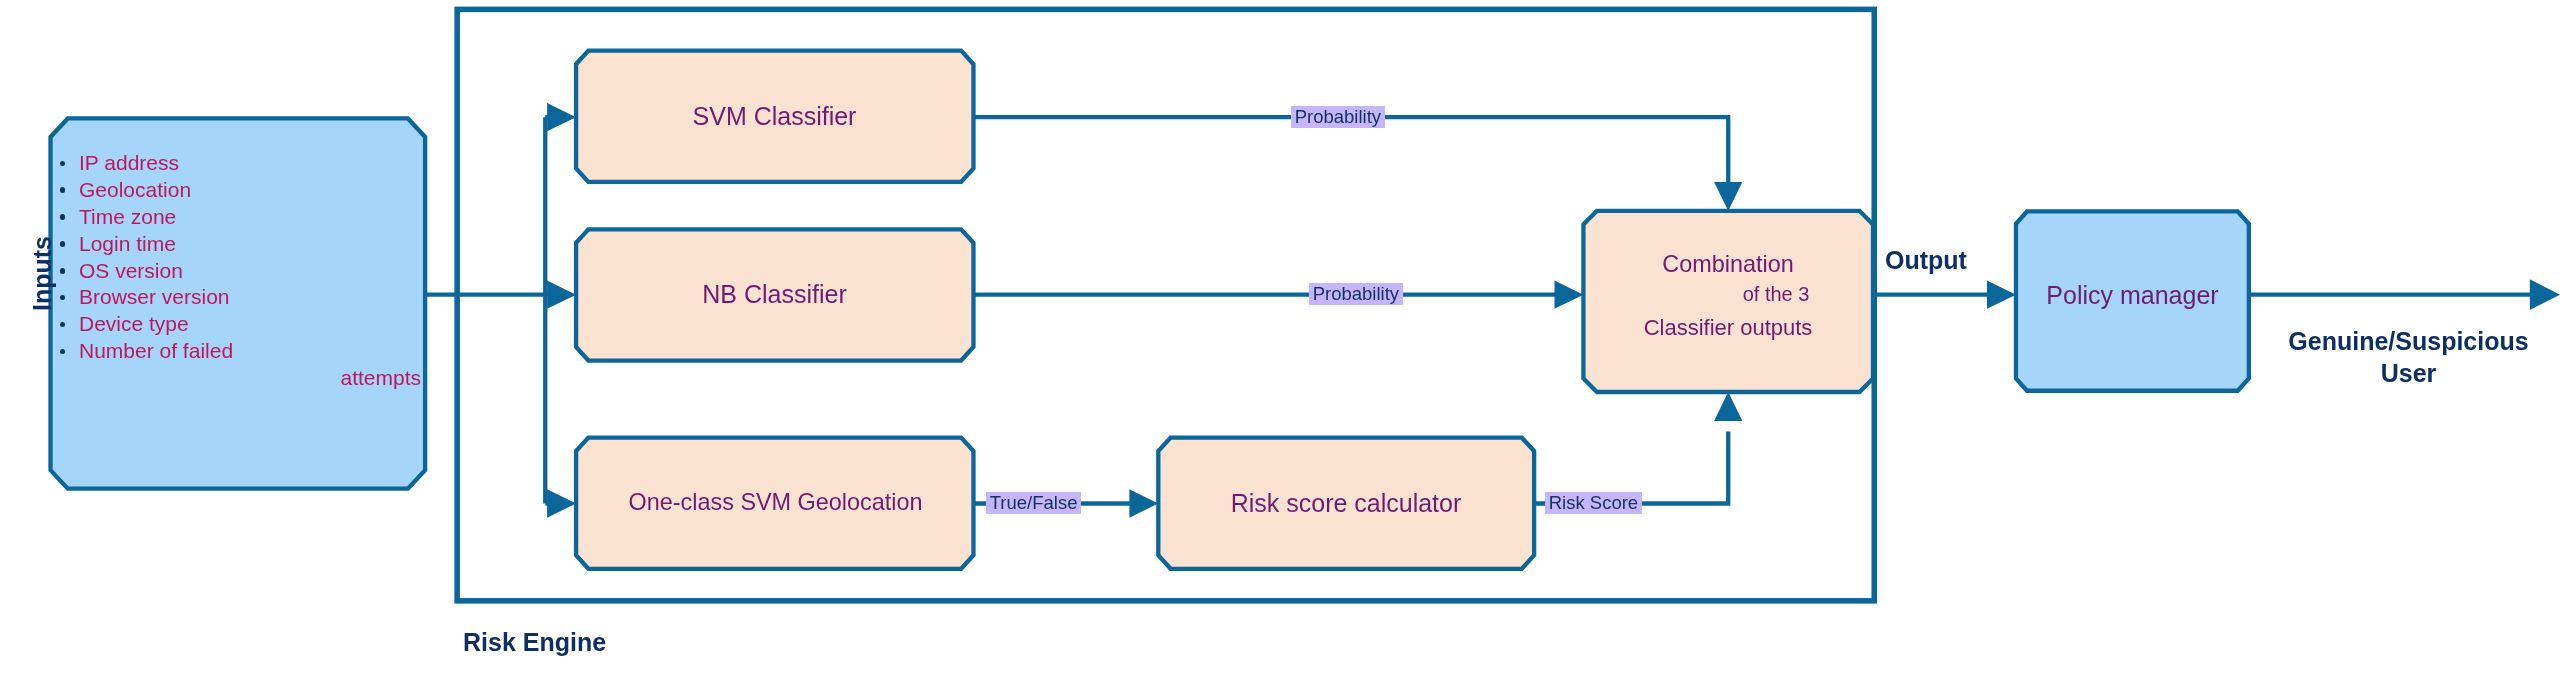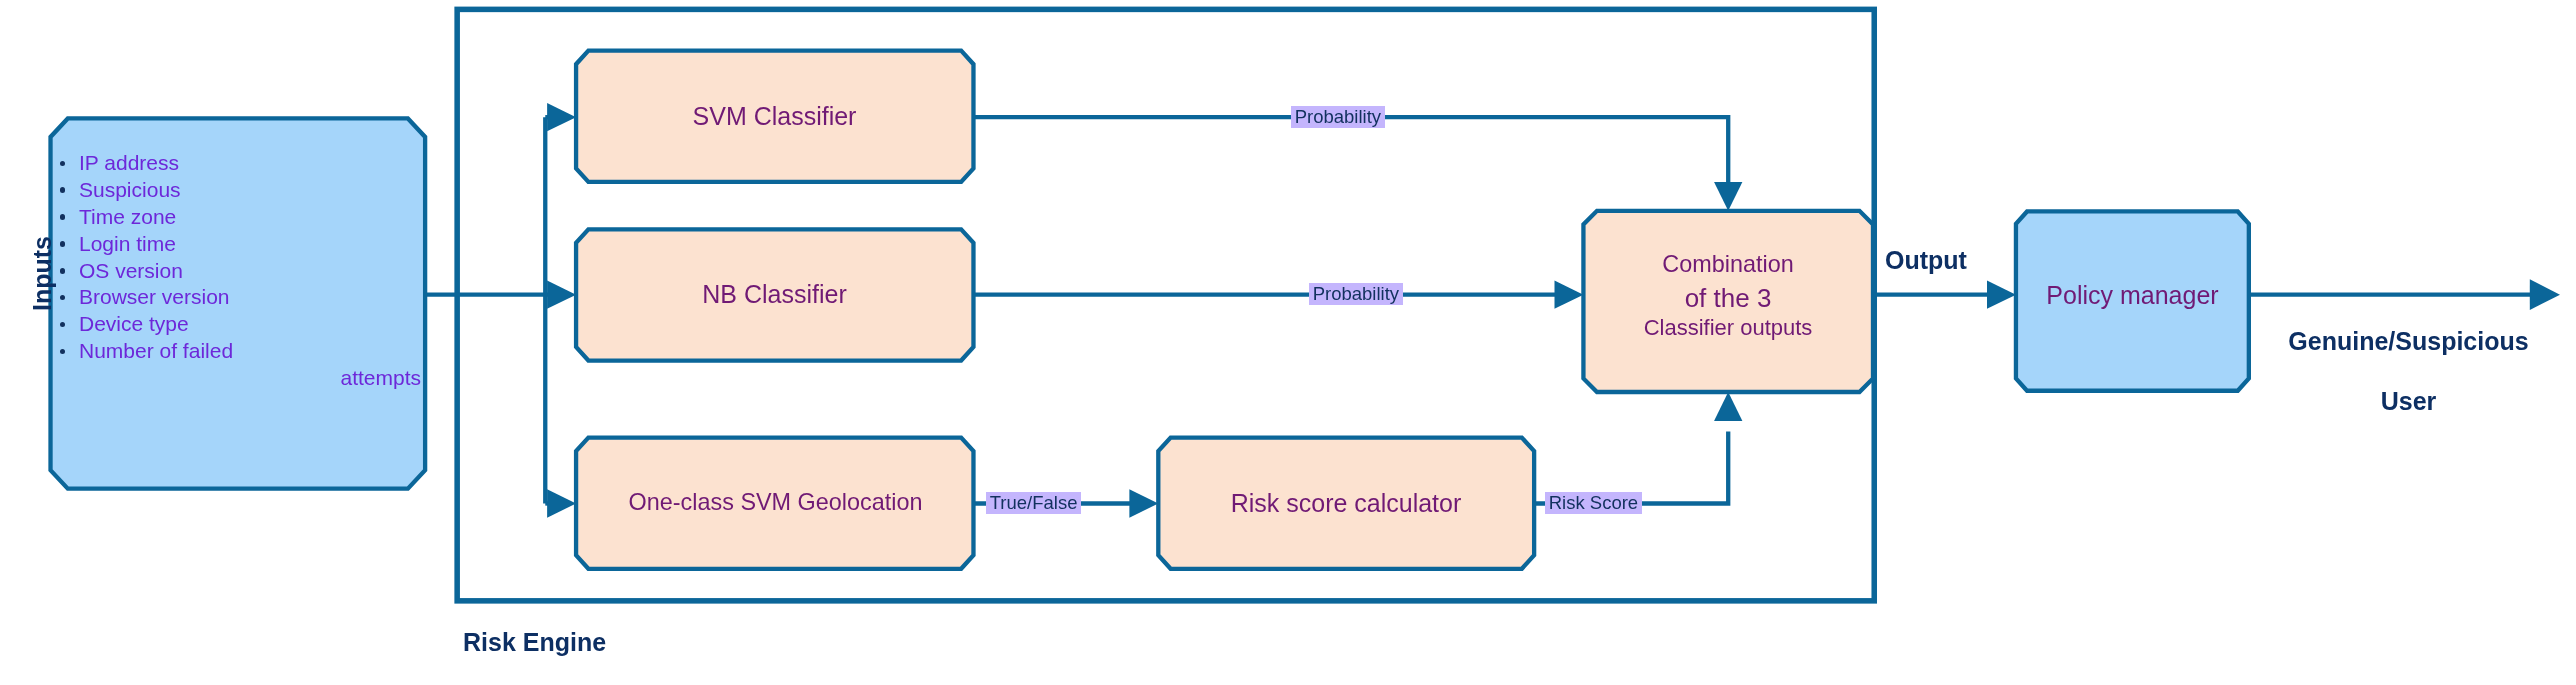--- a/index.html
+++ b/index.html
@@ -64,21 +64,21 @@
   }
   .strong-label {
     font-weight: bold;
     color: #0d2f63;
   }
   .bullet-list {
     position: absolute;
     margin: 0;
     padding: 0;
     list-style: none;
-    color: #6d28d9;
+    color: #be185d;
     font-size: 21px;
     line-height: 1.28;
   }
   .bullet-list li {
     position: relative;
     padding-left: 28px;
   }
   .bullet-list li::before {
     content: "";
     position: absolute;
@@ -160,46 +160,46 @@
     <polygon class="box-outline fill-peach" points="2592,342 3018,342 3040,364 3040,614 3018,636 2592,636 2570,614 2570,364"></polygon>
 
     <polygon class="box-outline fill-blue" points="3290,343 3632,343 3650,363 3650,614 3632,634 3290,634 3272,614 3272,363"></polygon>
 
   </svg>
 
   <div id="inputs-side-label">Inputs</div>
 
   <ul class="bullet-list" id="inputs-list" style="left:51px; top:150px; width:370px;">
     <li><span>IP address</span></li>
-    <li><span>Suspicious</span></li>
+    <li><span>Geolocation</span></li>
     <li><span>Time zone</span></li>
     <li><span>Login time</span></li>
     <li><span>OS version</span></li>
     <li><span>Browser version</span></li>
     <li><span>Device type</span></li>
     <li><span>Number of failed</span><span class="cont">attempts</span></li>
   </ul>
 
   <div class="lbl node-text" style="left:576px; top:102px; width:397px;">SVM Classifier</div>
   <div class="lbl node-text" style="left:576px; top:280px; width:397px;">NB Classifier</div>
   <div class="lbl node-text" style="left:572px; top:489px; width:407px; font-size:23.4px;">One-class SVM Geolocation</div>
   <div class="lbl node-text" style="left:1158px; top:489px; width:376px;">Risk score calculator</div>
 
   <div class="lbl node-text" style="left:1583px; top:251px; width:290px; font-size:23.4px;">Combination</div>
-  <div class="lbl node-text" style="left:1583px; top:283px; width:290px; font-size:26px;">of the 3</div>
+  <div class="lbl node-text" style="left:1583px; top:283px; width:290px; font-size:20px;padding-left:48px;">of the 3</div>
   <div class="lbl node-text" style="left:1583px; top:315px; width:290px; font-size:22px;">Classifier outputs</div>
 
   <div class="lbl node-text" style="left:2016px; top:281px; width:233px; font-size:25px;">Policy manager</div>
 
   <div class="lbl edge-label" style="left:1291px; top:106px;">Probability</div>
   <div class="lbl edge-label" style="left:1309px; top:283px;">Probability</div>
   <div class="lbl edge-label" style="left:986px; top:492px;">True/False</div>
   <div class="lbl edge-label" style="left:1545px; top:492px;">Risk Score</div>
 
   <div class="lbl strong-label" style="left:1885px; top:246px; font-size:25px;">Output</div>
 
   <div class="lbl strong-label" style="left:2267px; top:327px; width:283px; text-align:center; font-size:25px;">Genuine/Suspicious</div>
-  <div class="lbl strong-label" style="left:2267px; top:359px; width:283px; text-align:center; font-size:25px;margin-top:28px;">User</div>
+  <div class="lbl strong-label" style="left:2267px; top:359px; width:283px; text-align:center; font-size:25px;">User</div>
 
   <div class="lbl strong-label" style="left:463px; top:628px; font-size:25px;">Risk Engine</div>
 
 </div>
 
 
 </body></html>

